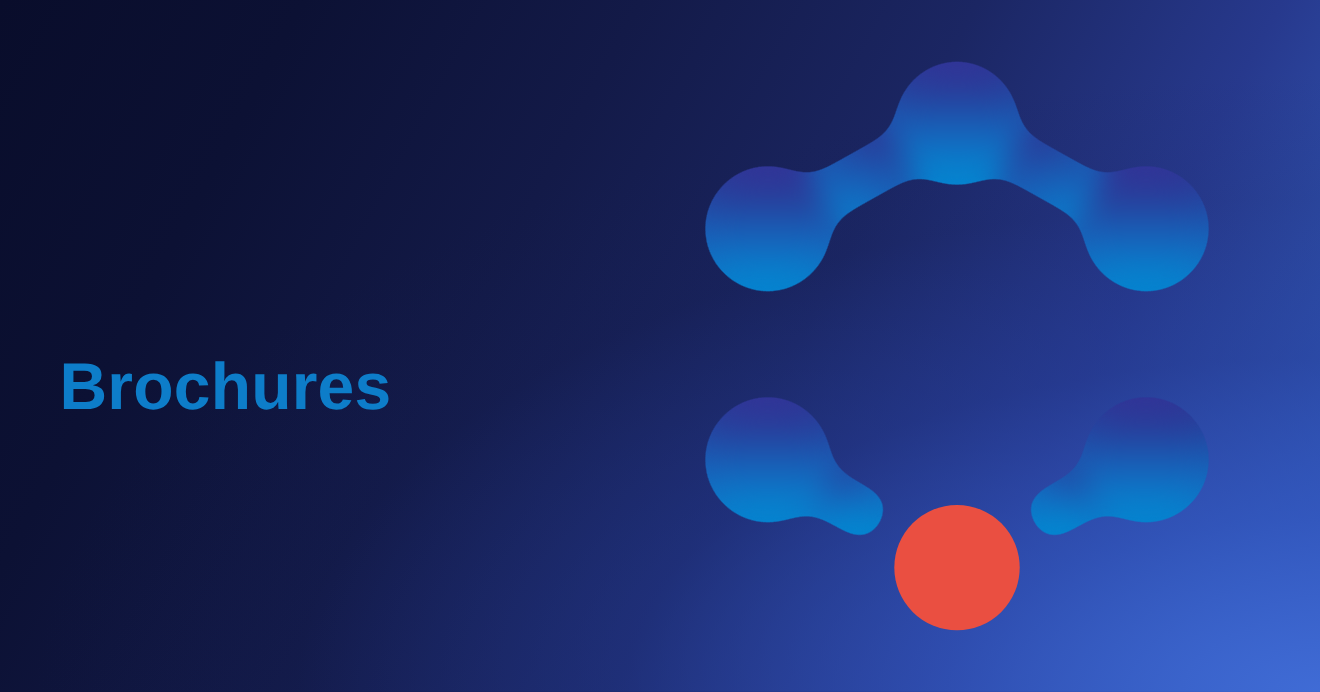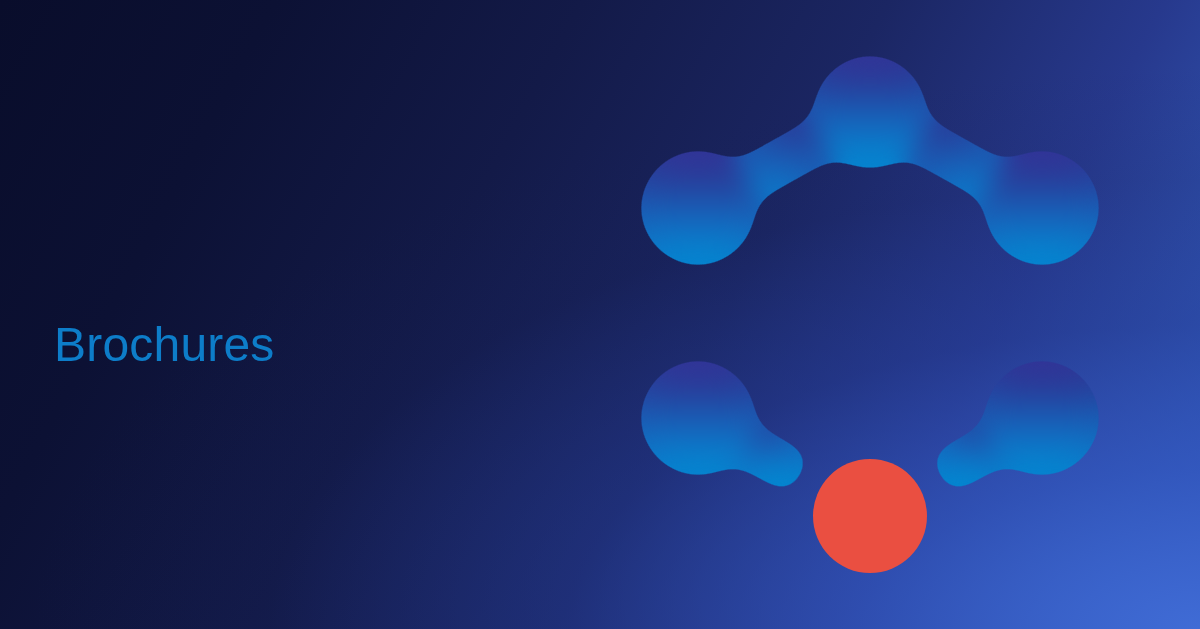--- a/index.html
+++ b/index.html
@@ -17,22 +17,22 @@
     overflow: hidden;
     background:
       radial-gradient(125% 115% at 100% 100%, rgba(64,108,214,0.95) 0%, rgba(50,86,190,0.70) 22%, rgba(36,60,150,0.42) 42%, rgba(20,32,90,0.12) 62%, rgba(11,15,48,0) 78%),
       linear-gradient(118deg, #090d2b 0%, #0c1134 18%, #131a48 38%, #1b2663 58%, #27398d 76%, #3258b8 92%, #3a63c9 100%);
   }
   #banner-title {
     position: absolute;
     left: 54px;
     top: 318px;
     margin: 0;
-    font-size: 48px;
-    font-weight: 400;
+    font-size: 60px;
+    font-weight: 700;
     letter-spacing: 0.2px;
     line-height: 1.12;
     color: #0d7dc9;
     white-space: nowrap;
     user-select: none;
   }
   #molecule-graphic {
     position: absolute;
     left: 0;
     top: 0;

